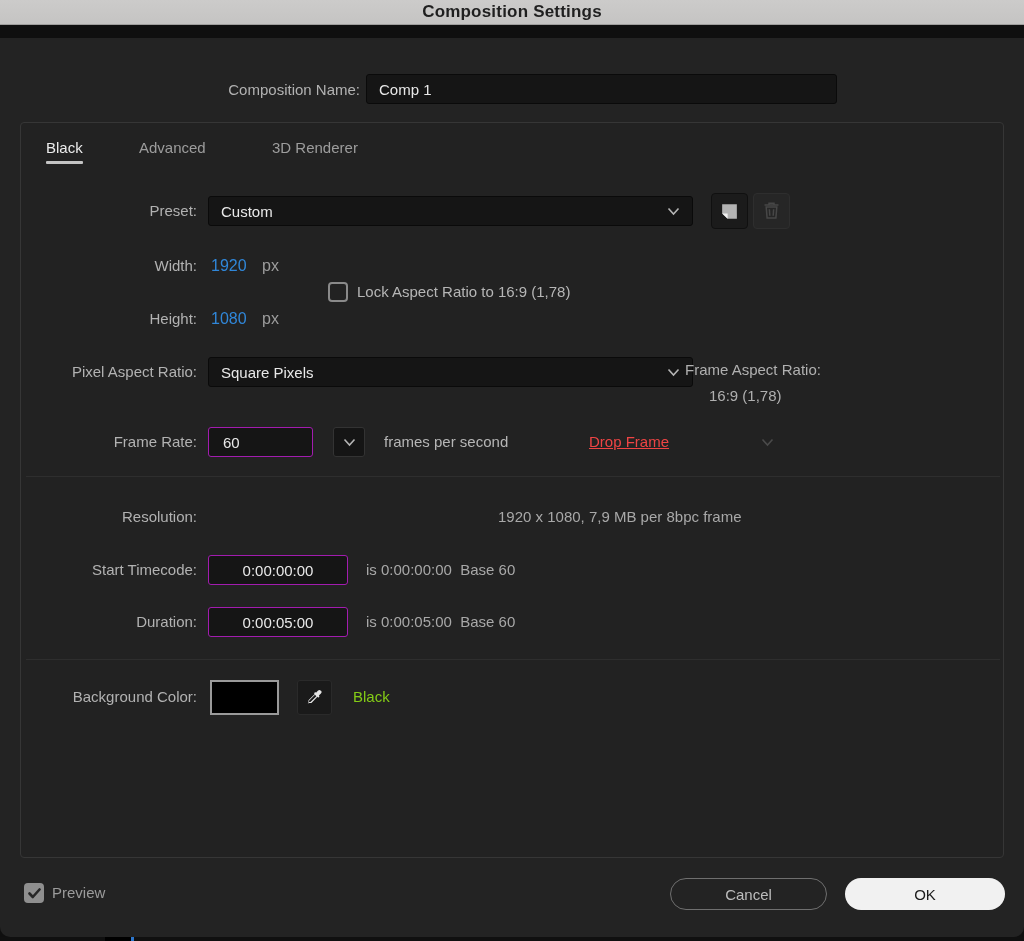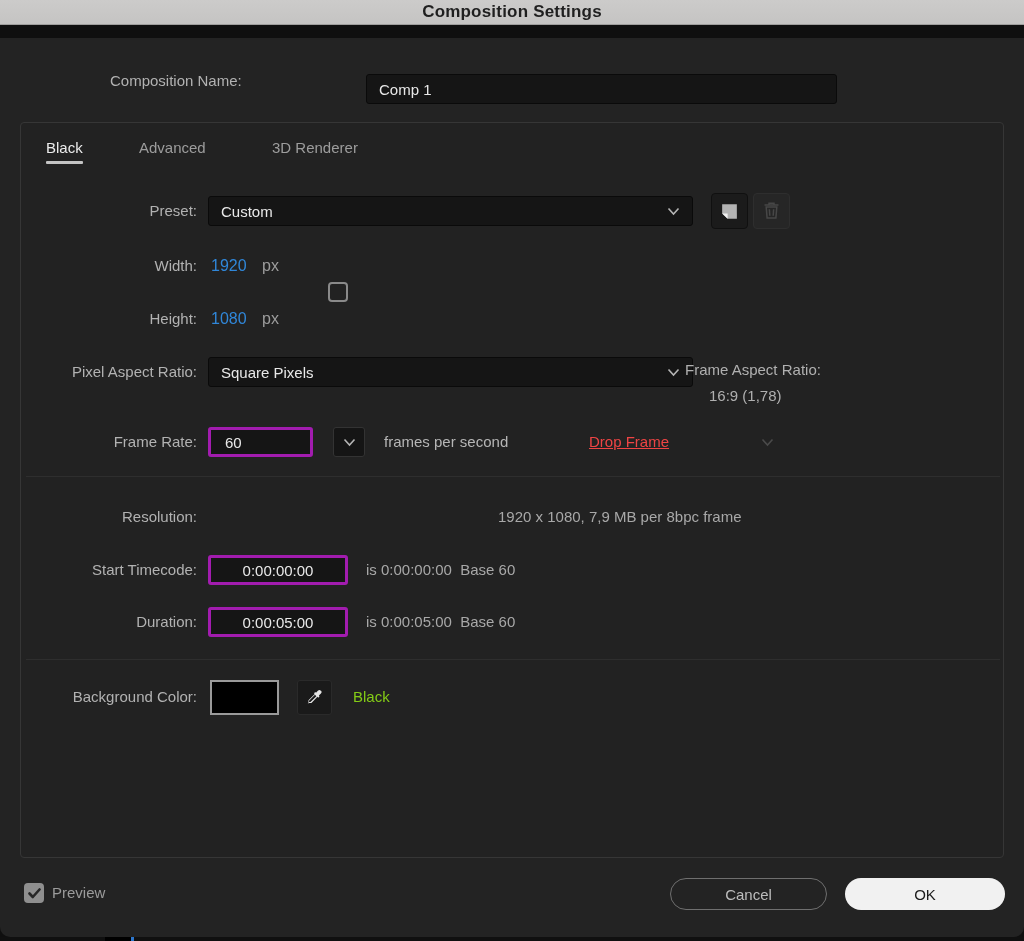--- a/index.html
+++ b/index.html
@@ -19,21 +19,21 @@
   }
   .titlebar .title { font-size:17px; font-weight:bold; color:#1f1f1f; letter-spacing:.2px; }
   
   .dialog {
     position:absolute; left:0; top:38px; width:1024px; height:899px;
     background:#232323;
     border-radius:0 0 10px 10px;
   }
   .label { color:#b2b2b2; font-size:15px; line-height:20px; }
   
-  .compname-label { position:absolute; left:110px; top:33px; width:250px; }
+  .compname-label { position:absolute; left:110px; top:42px; width:250px; text-align:right; }
   .compname-input {
     position:absolute; left:366px; top:36px; width:471px; height:30px;
     background:#151515; border:1px solid #0a0a0a; border-radius:3px;
     color:#e8e8e8; font-size:15px; font-family:inherit; padding:0 12px; outline:none;
   }
   
   .panel {
     position:absolute; left:20px; top:84px; width:984px; height:736px;
     border:1px solid #363636; border-radius:4px; background:#222222;
   }
@@ -51,21 +51,21 @@
   .flabel { position:absolute; left:0; width:176px; text-align:right; }
   .dropdown {
     position:absolute; height:30px; background:#151515; border:1px solid #0a0a0a;
     border-radius:3px; display:flex; align-items:center; justify-content:space-between;
     padding:0 12px; color:#e9e9e9; font-size:15px; cursor:default;
   }
   .chev { width:13px; height:9px; flex:0 0 auto; }
   .chev polyline { fill:none; stroke:#b5b5b5; stroke-width:1.6; }
   .chev.dim polyline { stroke:#4a4a4a; }
   .tinput {
-    position:absolute; height:30px; background:#151515; border:3px solid #a21caf;
+    position:absolute; height:30px; background:#151515; border:1px solid #a21caf;
     border-radius:3px; color:#e9e9e9; font-size:15px; font-family:inherit; outline:none;
   }
   .infotext { position:absolute; color:#a8a8a8; font-size:15px; line-height:20px; }
   .bluev { color:#3087d9; }
   .unit { color:#9c9c9c; }
   
   .iconbtn {
     position:absolute; width:37px; height:36px; border-radius:4px;
     display:flex; align-items:center; justify-content:center;
   }
@@ -159,20 +159,21 @@
         </g>
       </svg>
     </div>
 
     <span class="label flabel" style="top:133px;">Width:</span>
     <span class="infotext bluev" style="left:190px; top:133px; font-size:16px;">1920</span>
     <span class="infotext unit" style="left:241px; top:133px; font-size:16px;">px</span>
 
     <div class="lockrow">
       <div class="cbox unchecked"></div>
+      <span class="label">Lock Aspect Ratio to 16:9 (1,78)</span>
     </div>
 
     <span class="label flabel" style="top:186px;">Height:</span>
     <span class="infotext bluev" style="left:190px; top:186px; font-size:16px;">1080</span>
     <span class="infotext unit" style="left:241px; top:186px; font-size:16px;">px</span>
 
     <span class="label flabel" style="top:239px;">Pixel Aspect Ratio:</span>
     <div class="dropdown" style="left:187px; top:234px; width:485px;">
       <span>Square Pixels</span>
       <svg class="chev" viewBox="0 0 13 9">

